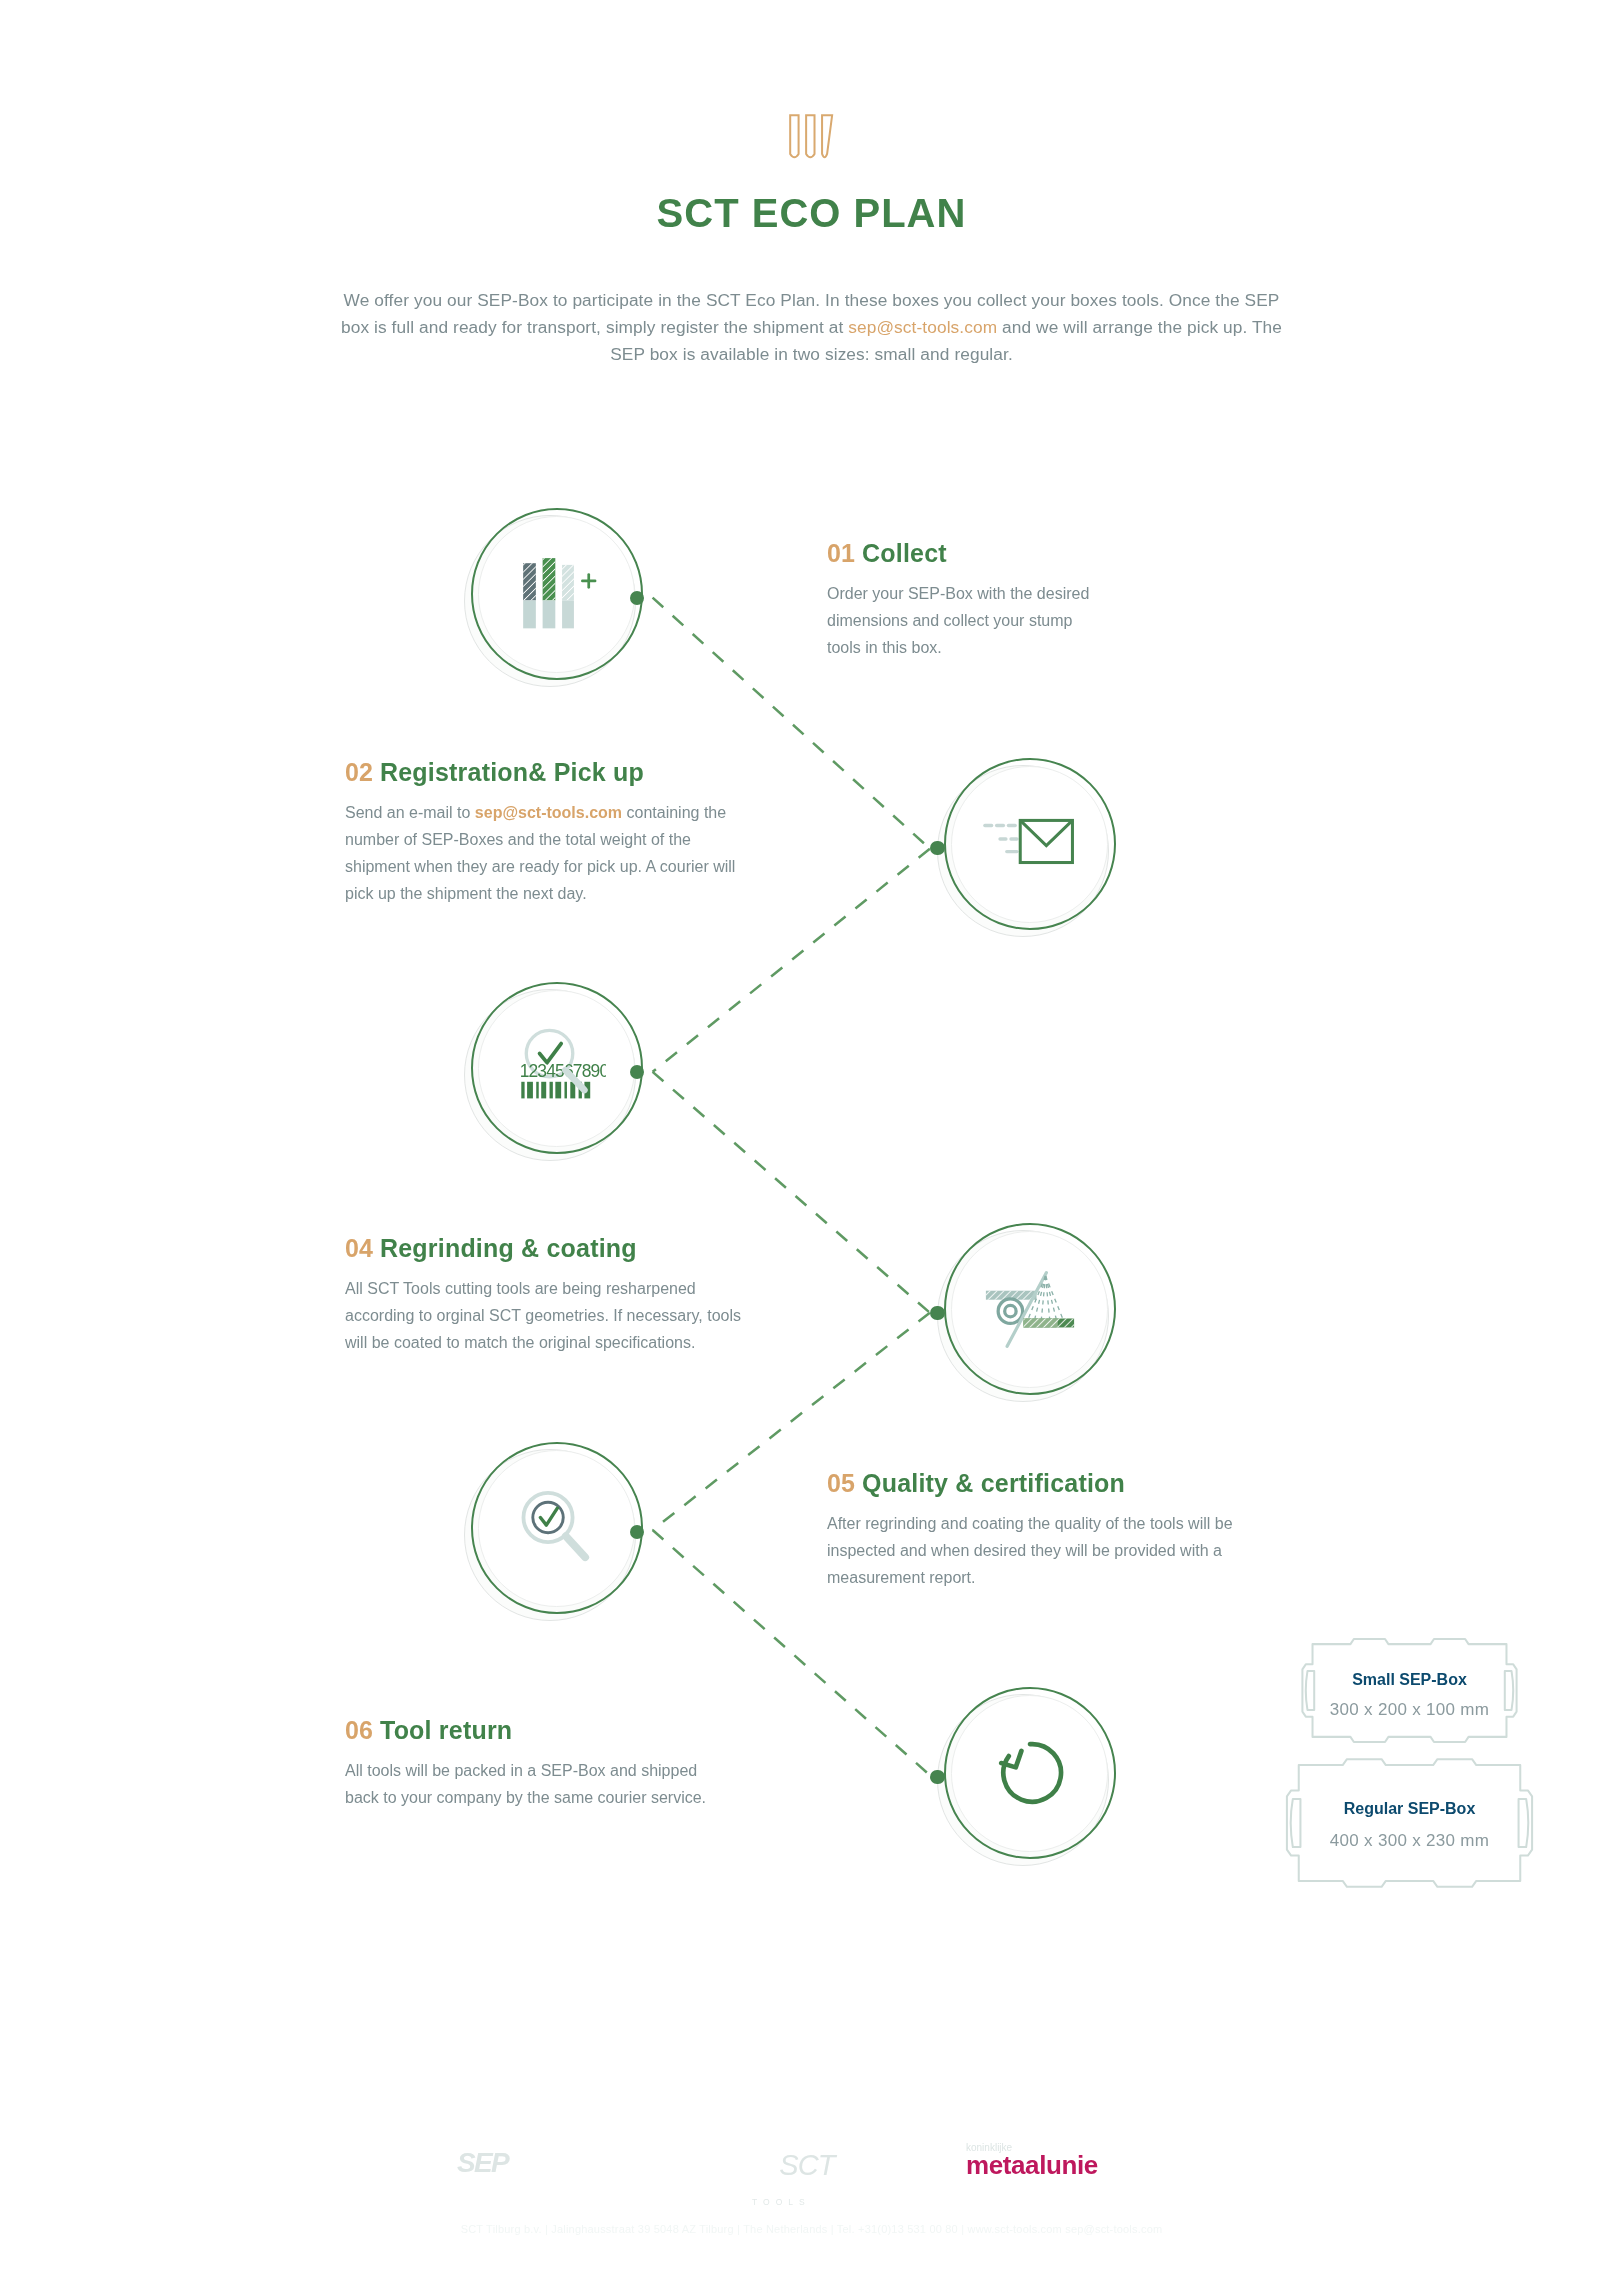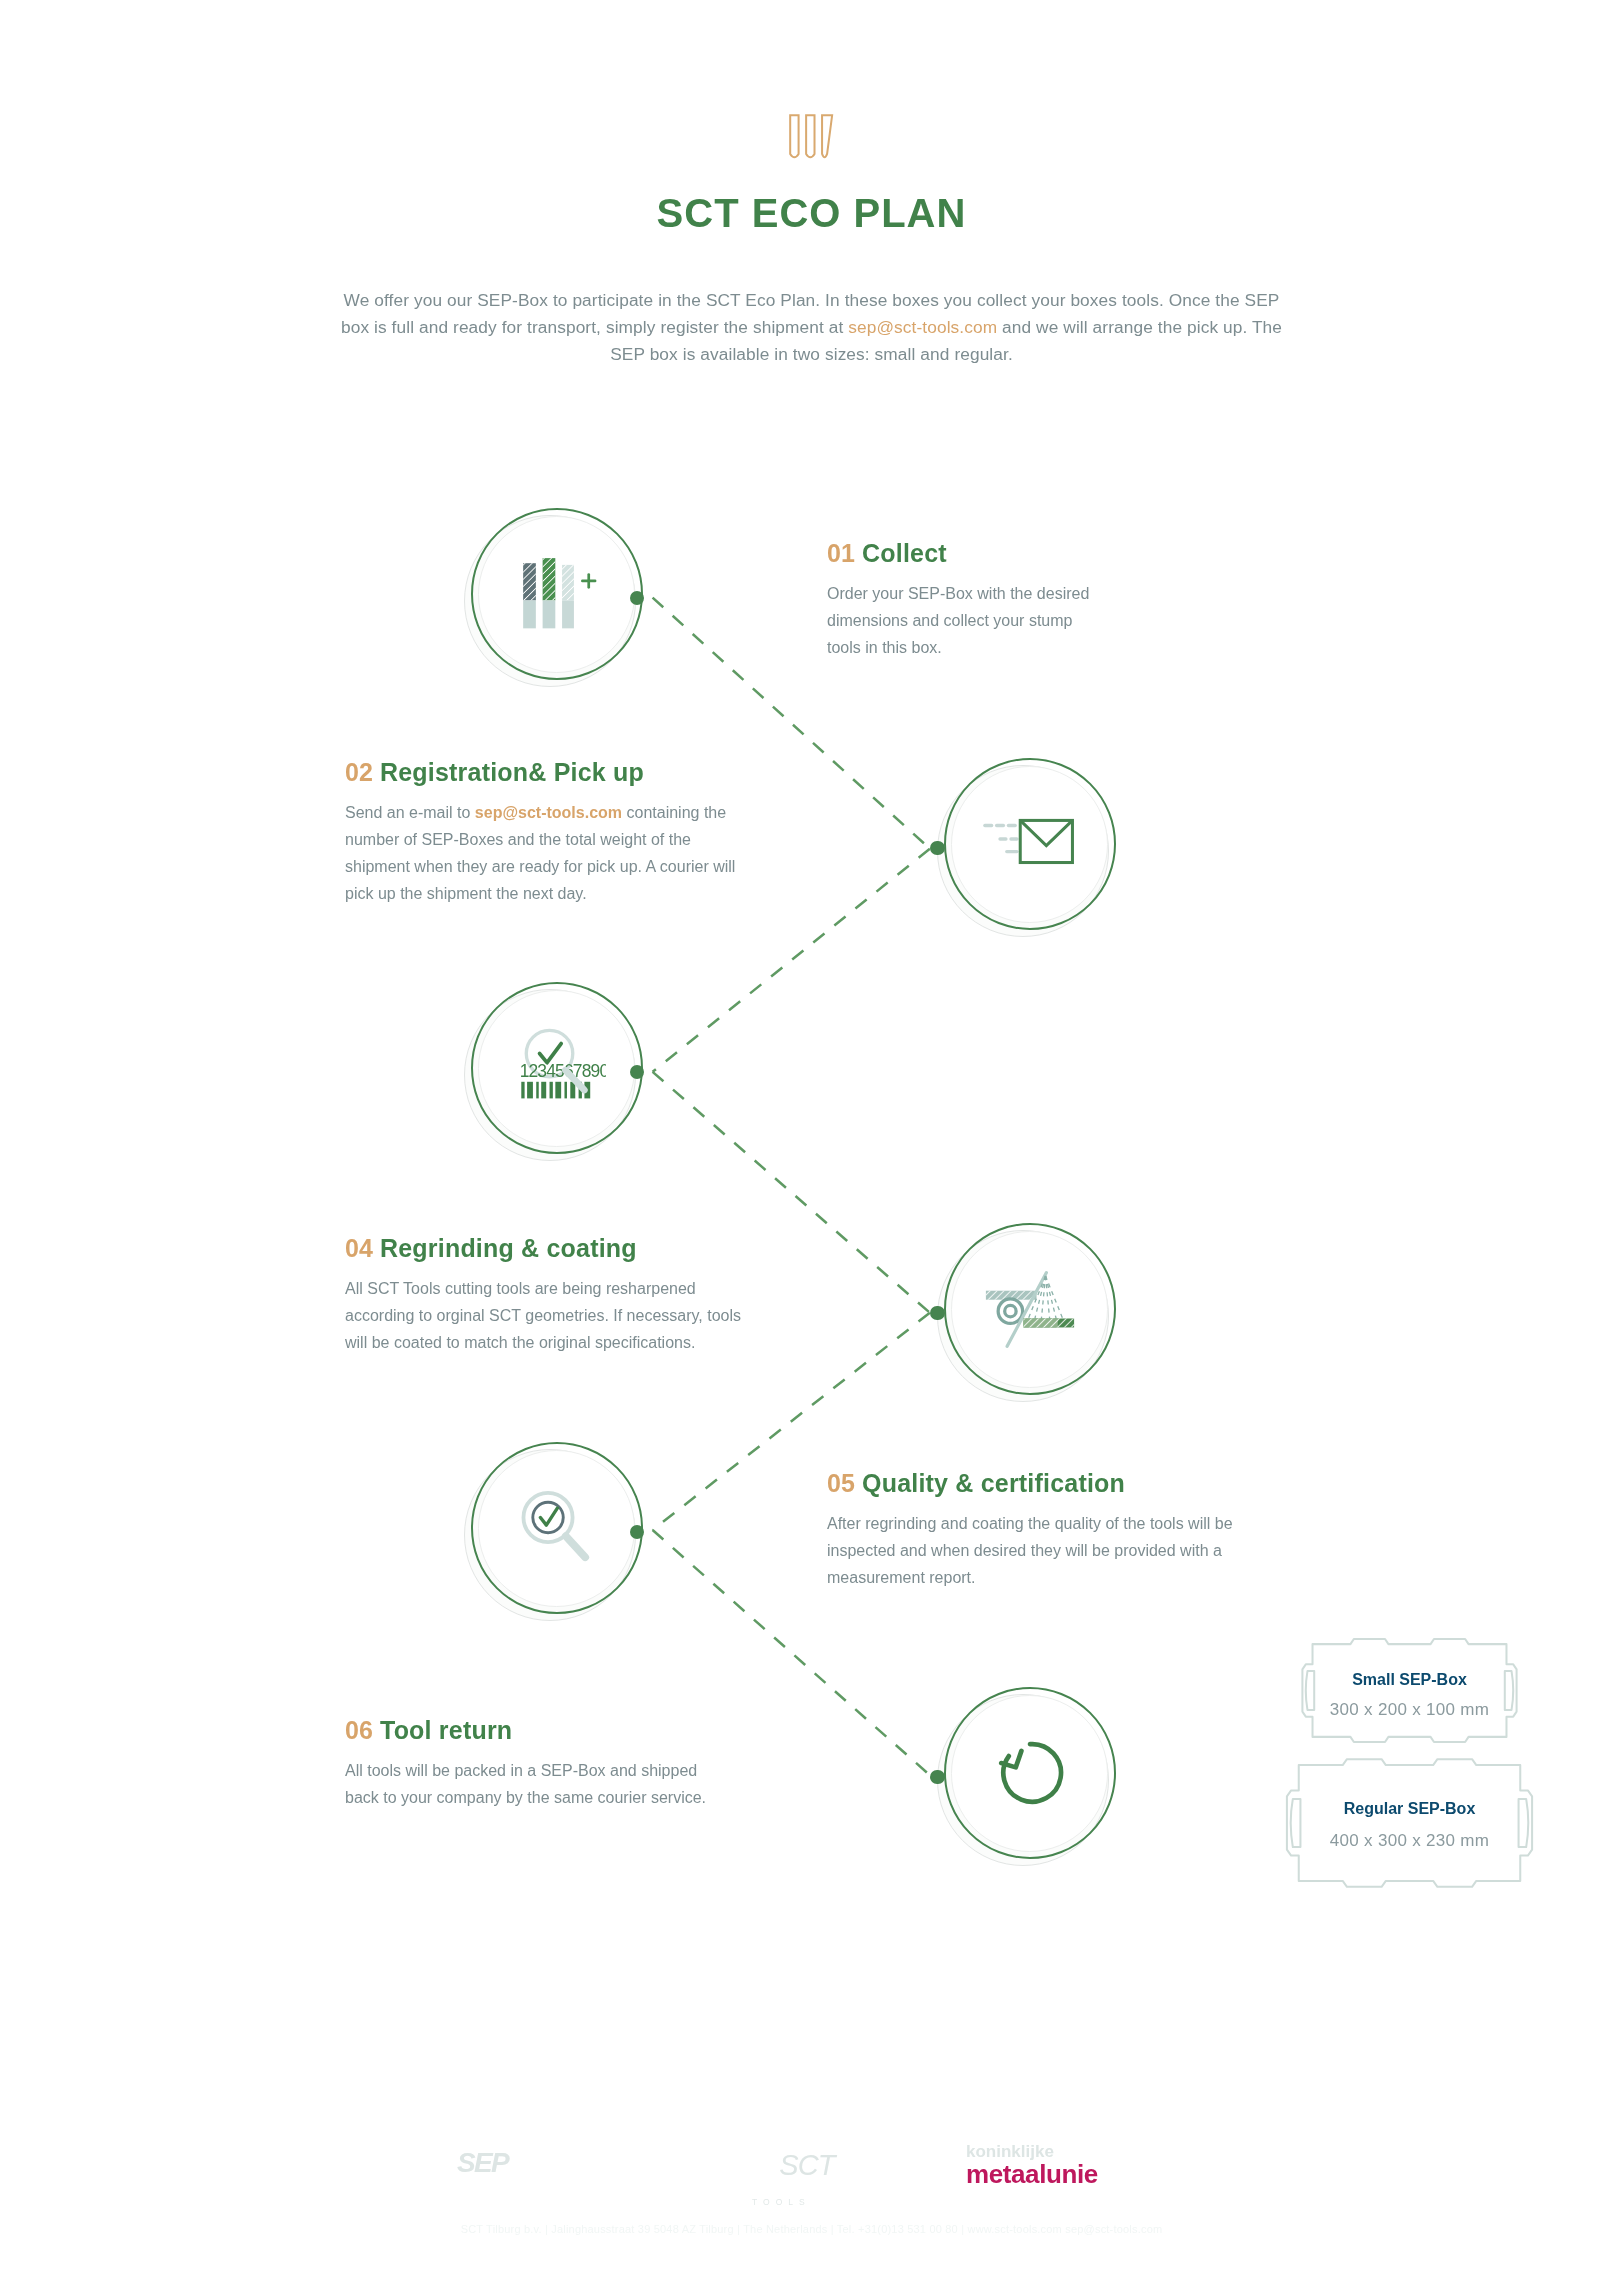--- a/index.html
+++ b/index.html
@@ -150,21 +150,21 @@
     color: #dde5e4; letter-spacing: -1.7px;
   }
   .sct-logo-main {
     font-size: 29px; font-weight: 400; font-style: italic;
     color: #dde5e4; letter-spacing: -0.8px;
   }
   .sct-logo-sub {
     font-size: 8.5px; letter-spacing: 6px; color: #e2e9e8;
     text-align: left; margin-top: 15px;
   }
-  .mu-top { font-size: 17px; font-weight: 700; color: #dde5e4; }
+  .mu-top { font-size: 10px; font-weight: 400; color: #dde5e4; }
   .mu-main { font-size: 26px; font-weight: 700; color: #be185d; letter-spacing: -0.4px; margin-top: -3.4px; }
   .footer-line {
     position: absolute;
     left: 0; right: 0;
     top: 2223px;
     text-align: center;
     font-size: 11px;
     color: #f1f6f5;
     letter-spacing: 0.2px;
   }

